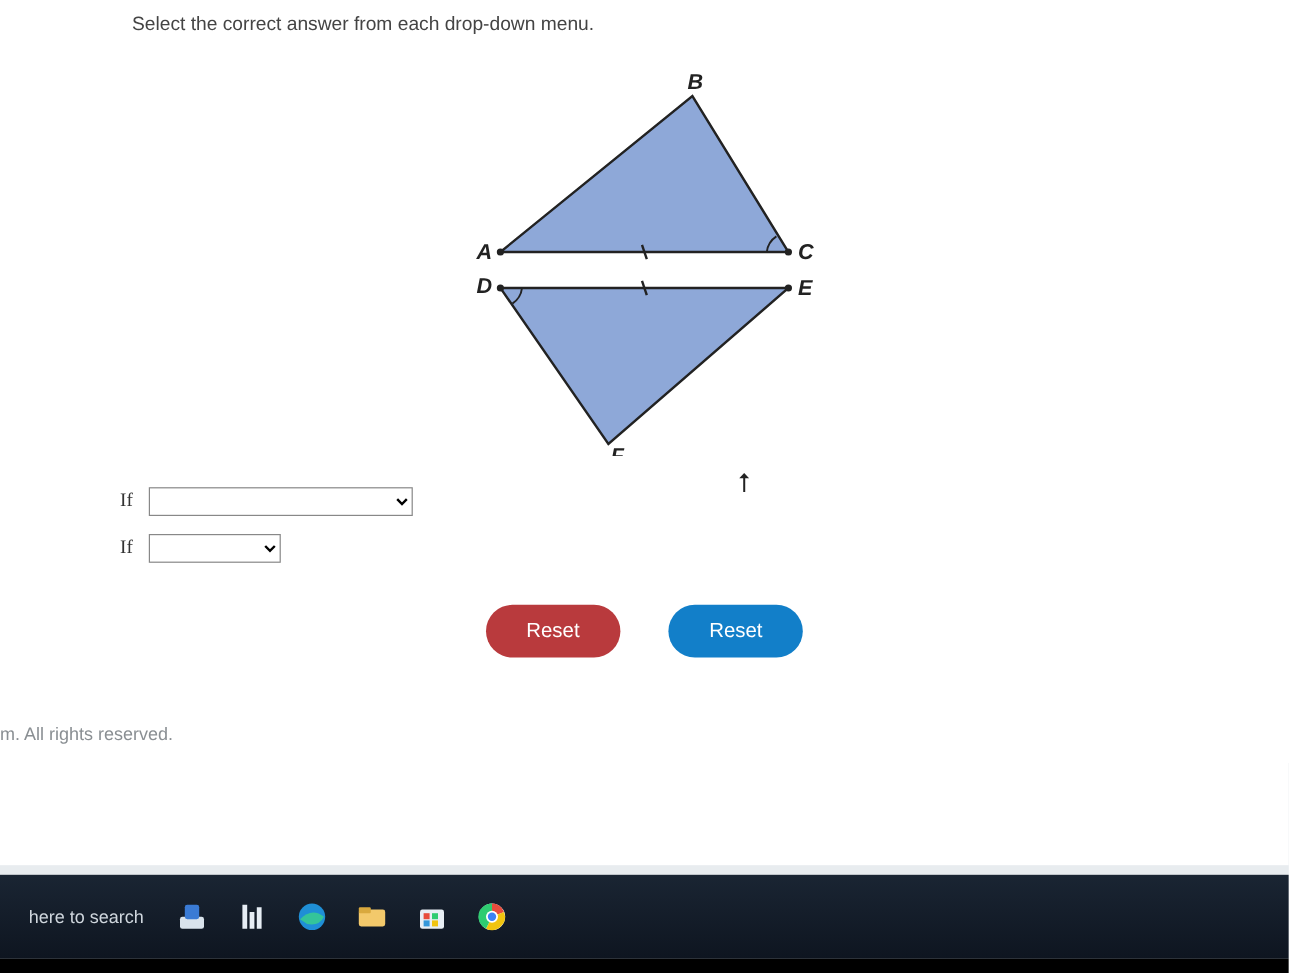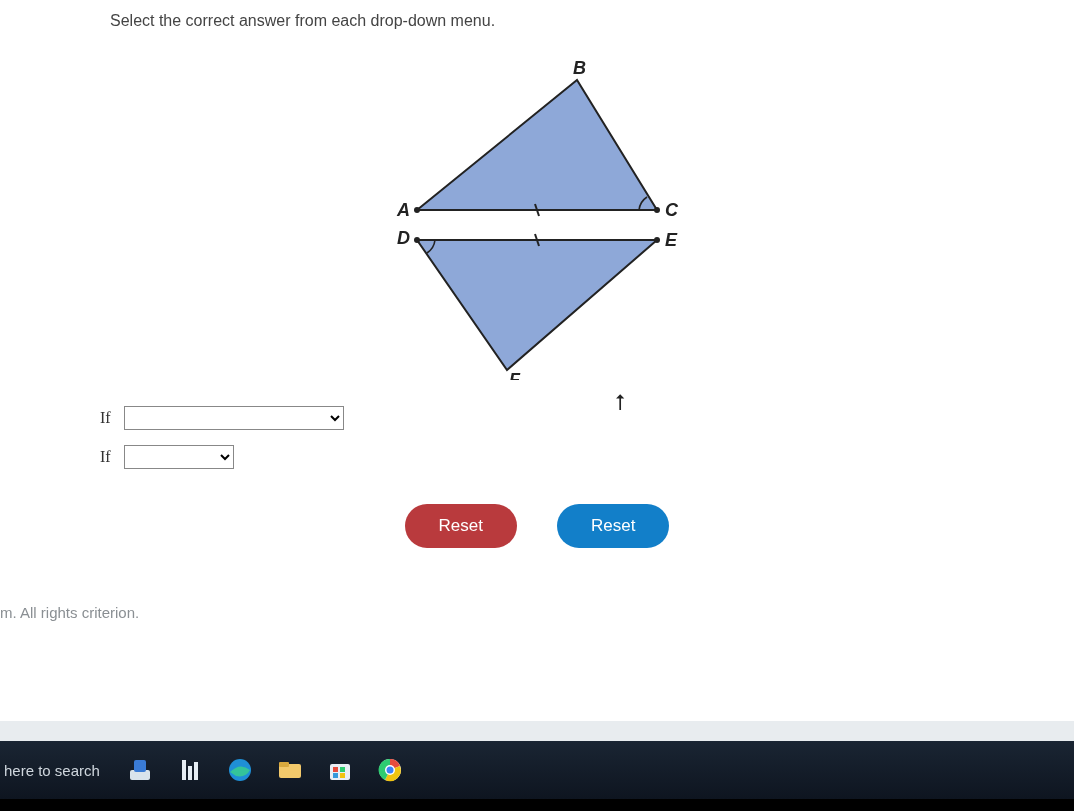--- a/index.html
+++ b/index.html
@@ -75,25 +75,25 @@
     bottom: 100px;
     left: 0;
     color: #8a8f93;
     font-size: 15px;
   }
   .taskbar {
     position: absolute;
     bottom: 12px;
     left: 0;
     right: 0;
-    height: 58px;
+    height: 70px;
     background: linear-gradient(#1a2533, #0e1520);
     display:flex;
     align-items:center;
-    padding: 0 4px;
+    padding: 0 24px;
     gap: 14px;
   }
   .search-label {
     color: #cfd6dd;
     font-size: 15px;
     margin-right: 8px;
   }
   .tb-icon {
     width: 36px; height:36px;
     display:flex; align-items:center; justify-content:center;
@@ -162,21 +162,21 @@
       <span class="if-label">If</span>
       <select class="dd dd2"><option></option></select>
     </div>
   </div>
 
   <div class="buttons">
     <button class="btn btn-reset">Reset</button>
     <button class="btn btn-next">Reset</button>
   </div>
 
-  <div class="footer-text">m. All rights criterion.</div>
+  <div class="footer-text">m. All rights reserved.</div>
 </div>
 
 <div class="taskbar">
   <span class="search-label">here to search</span>
   <div class="tb-icon">
     <svg width="28" height="28" viewBox="0 0 28 28">
         <rect x="4" y="14" width="20" height="10" rx="2" fill="#d9e3ec"></rect>
         <rect x="8" y="4" width="12" height="12" rx="2" fill="#3a7bd5"></rect>
       </svg>
   </div>

